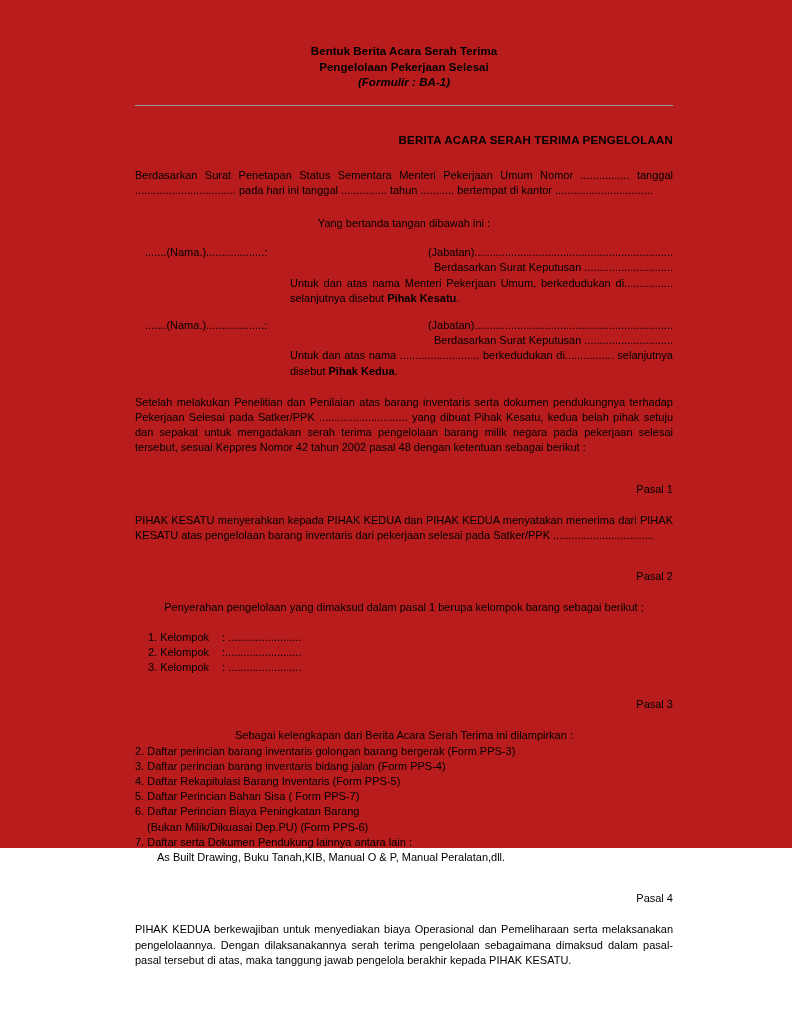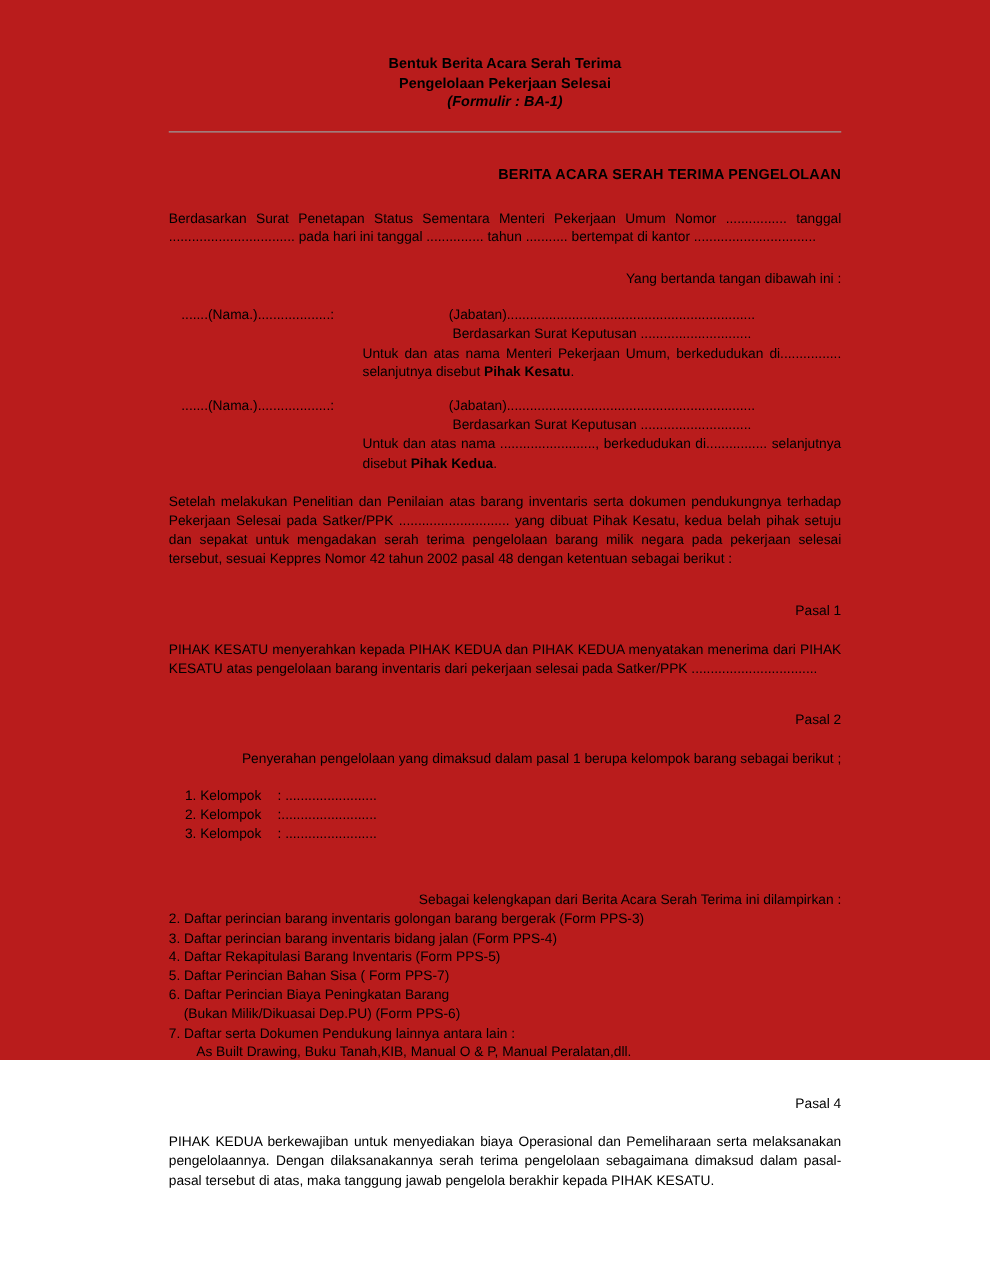--- a/index.html
+++ b/index.html
@@ -57,21 +57,21 @@
     letter-spacing: 0.2px;
   }
 
   
   .para {
     font-size: 11px;
     line-height: 15.2px;
     text-align: justify;
     text-justify: inter-word;
   }
-  .para.left { text-align: right; }
+  .para.left { text-align: center; }
 
   .gap-18 { height: 18px; }
   .gap-14 { height: 14px; }
   .gap-12 { height: 12px; }
   .gap-22 { height: 22px; }
   .gap-16 { height: 16px; }
   .gap-26 { height: 26px; }
 
   
   .signatory {
@@ -87,21 +87,21 @@
     white-space: nowrap;
   }
   .signatory .detail {
     flex: 1 1 auto;
   }
   .signatory .detail .j-line {
     text-align: justify;
     text-justify: inter-word;
   }
   .signatory .detail .plain {
-    text-align: center;
+    text-align: right;
   }
   b, .b { font-weight: bold; }
 
   
   .pasal {
     text-align: right;
     font-size: 11px;
     line-height: 15.2px;
   }
 
@@ -213,20 +213,21 @@
         <span class="k-dots dots">:.........................</span>
       </div>
       <div class="kelompok-row">
         <span class="k-label">3. Kelompok</span>
         <span class="k-dots dots">: ........................</span>
       </div>
     </div>
 
     <div class="gap-22"></div>
 
+    <div class="pasal">Pasal  3</div>
     <div class="gap-16"></div>
     <div class="para left">Sebagai kelengkapan dari Berita Acara Serah Terima ini dilampirkan :</div>
     <div class="attach-list">
       <div class="item">2. Daftar perincian barang inventaris golongan barang bergerak (Form PPS-3)</div>
       <div class="item">3. Daftar perincian barang inventaris bidang jalan (Form PPS-4)</div>
       <div class="item">4. Daftar Rekapitulasi Barang Inventaris (Form PPS-5)</div>
       <div class="item">5. Daftar Perincian Bahan Sisa ( Form PPS-7)</div>
       <div class="item">6. Daftar Perincian Biaya Peningkatan Barang</div>
       <div class="sub">(Bukan Milik/Dikuasai Dep.PU) (Form PPS-6)</div>
       <div class="item">7. Daftar serta Dokumen Pendukung lainnya antara lain :</div>

